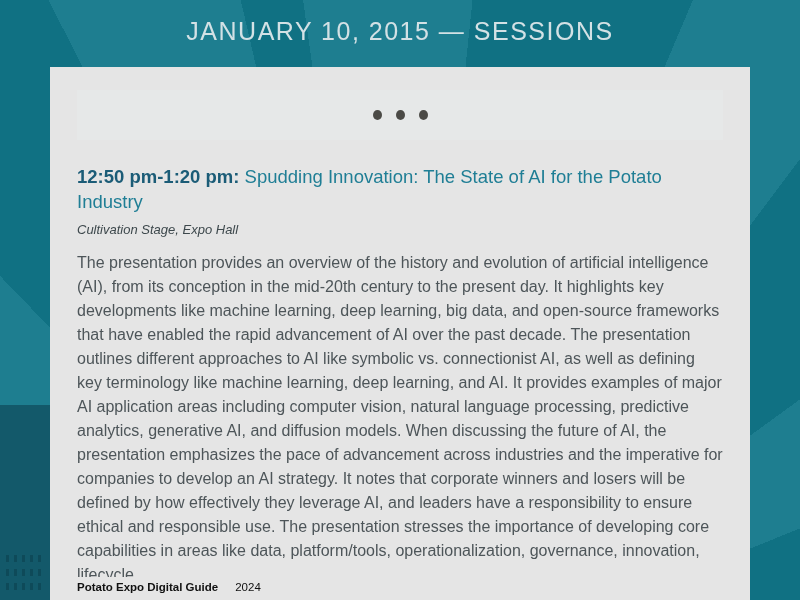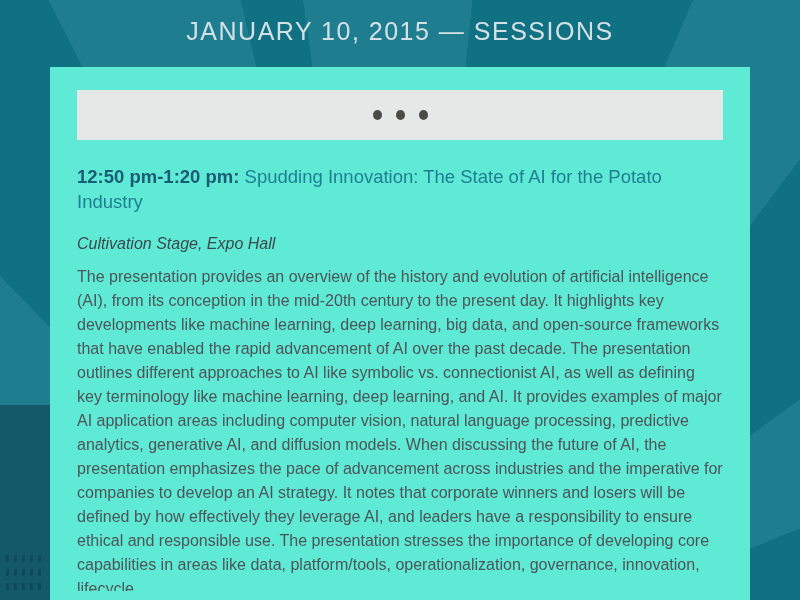--- a/index.html
+++ b/index.html
@@ -38,38 +38,38 @@
     position:absolute;top:0;left:0;width:800px;height:62px;z-index:2;
     display:flex;align-items:center;justify-content:center;
   }
   .header-title{
     color:#d3e1e5;font-size:25px;font-weight:400;letter-spacing:1.5px;
   }
 
   
   .card{
     position:absolute;left:50px;top:67px;width:700px;height:533px;
-    background:#5eead4;z-index:3;box-sizing:border-box;
+    background:#e5e5e5;z-index:3;box-sizing:border-box;
     padding:0 27px;
   }
   .collapse-bar{
     margin-top:23px;height:50px;background:#e6e8e8;
     display:flex;align-items:center;justify-content:center;
   }
   .ellipsis-icon{display:flex;gap:14px;}
   .ellipsis-icon .dot{
     width:9px;height:10px;border-radius:50%;background:#4b4a46;
   }
   .session-title{
     margin-top:24px;font-size:18.5px;line-height:25px;font-weight:400;
   }
   .session-time{font-weight:bold;color:#1b5c77;}
   .session-name{color:#1f7e95;}
   .session-venue{
-    margin-top:19px;font-size:16px;line-height:22px;font-style:italic;color:#3d484c;
+    margin-top:5px;font-size:13px;line-height:22px;font-style:italic;color:#3d484c;
   }
   .session-description{
     margin-top:10px;font-size:16px;line-height:24px;color:#4d5559;
     height:326px;overflow:hidden;
   }
   .card-footer{
     position:absolute;left:27px;bottom:7px;font-size:11.5px;color:#111;
     display:flex;align-items:baseline;
   }
   .footer-brand{font-weight:bold;}
@@ -103,13 +103,17 @@
       <span class="dot"></span>
     </div>
   </div>
 
   <div class="session-title"><span class="session-time">12:50 pm-1:20 pm:</span><span class="session-name"> Spudding Innovation: The State of AI for the Potato Industry</span></div>
 
   <div class="session-venue">Cultivation Stage, Expo Hall</div>
 
   <div class="session-description">The presentation provides an overview of the history and evolution of artificial intelligence (AI), from its conception in the mid-20th century to the present day. It highlights key developments like machine learning, deep learning, big data, and open-source frameworks that have enabled the rapid advancement of AI over the past decade. The presentation outlines different approaches to AI like symbolic vs. connectionist AI, as well as defining key terminology like machine learning, deep learning, and AI. It provides examples of major AI application areas including computer vision, natural language processing, predictive analytics, generative AI, and diffusion models. When discussing the future of AI, the presentation emphasizes the pace of advancement across industries and the imperative for companies to develop an AI strategy. It notes that corporate winners and losers will be defined by how effectively they leverage AI, and leaders have a responsibility to ensure ethical and responsible use. The presentation stresses the importance of developing core capabilities in areas like data, platform/tools, operationalization, governance, innovation, lifecycle</div>
 
+  <div class="card-footer">
+    <span class="footer-brand">Potato Expo Digital Guide</span>
+    <span class="footer-year">2024</span>
+  </div>
 </div>
 
 </body></html>

